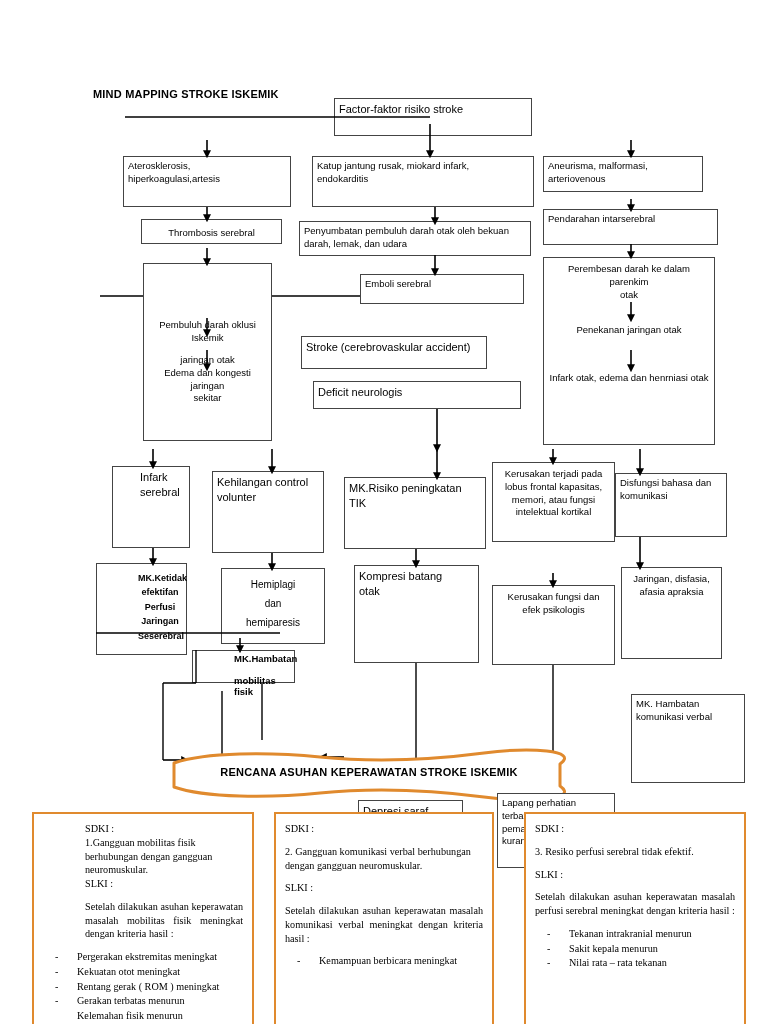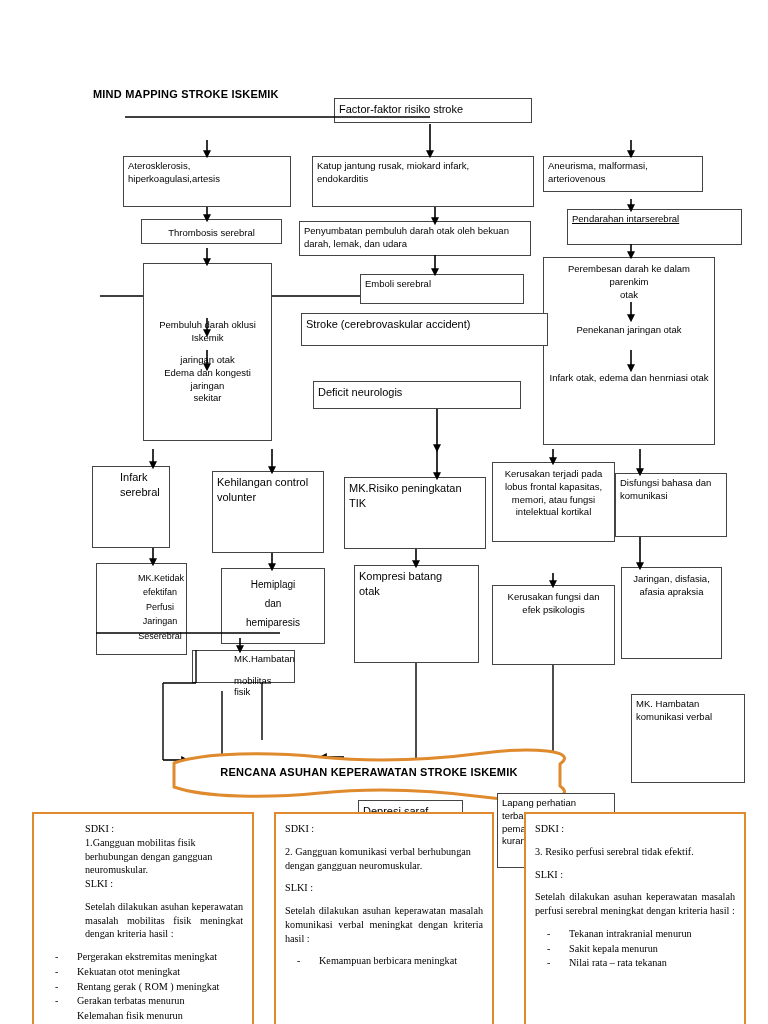--- a/index.html
+++ b/index.html
@@ -24,21 +24,21 @@
     background: #ffffff;
     font-family: "Liberation Sans", sans-serif;
     font-size: 9.5px;
     line-height: 1.35;
     color: #000;
     padding: 3px 4px;
     white-space: pre-line;
     z-index: 5;
   }
   .box.big { font-size: 11px; }
-  .box.bold { font-weight: normal; font-size: 9px; padding-left: 41px; }
+  .box.bold { font-weight: bold; font-size: 9px; padding-left: 41px; }
   .box.ctr { text-align: center; }
   .arrow {
     position: absolute;
     z-index: 6;
   }
   .title {
     position: absolute;
     font-weight: bold;
     font-size: 11px;
     letter-spacing: .2px;
@@ -190,59 +190,59 @@
                C 370 762, 430 760, 484 753
                C 530 747, 580 750, 560 764
                L 560 786
                C 580 800, 530 803, 484 797
                C 430 790, 370 788, 320 793
                C 270 798, 205 798, 174 787
                Z" fill="#ffffff" stroke="#E08A2E" stroke-width="3" stroke-linejoin="round"></path>
     </g>
   </svg>
 
-  <div class="box big" style="left:334px; top:98px; width:198px; height:25px;">Factor-faktor risiko stroke</div>
+  <div class="box big" style="left:334px; top:98px; width:198px; height:38px;">Factor-faktor risiko stroke</div>
 
   <div class="box" style="left:123px; top:156px; width:168px; height:51px;">Aterosklerosis,
 hiperkoagulasi,artesis</div>
 
   <div class="box" style="left:312px; top:156px; width:222px; height:51px;">Katup jantung rusak, miokard infark,
 endokarditis</div>
 
   <div class="box" style="left:543px; top:156px; width:160px; height:36px;">Aneurisma, malformasi,
 arteriovenous</div>
 
   <div class="box" style="left:141px; top:219px; width:141px; height:25px; text-align:center; padding-top:7px;">Thrombosis serebral</div>
 
   <div class="box" style="left:299px; top:221px; width:232px; height:35px;">Penyumbatan pembuluh darah otak oleh bekuan
 darah, lemak, dan udara</div>
 
-  <div class="box" style="left:567px; top:209px; width:175px; height:36px;text-decoration:underline;">Pendarahan intarserebral</div>
+  <div class="box" style="left:543px; top:209px; width:175px; height:36px;">Pendarahan intarserebral</div>
 
   <div class="box" style="left:360px; top:274px; width:164px; height:30px;">Emboli serebral</div>
 
   <div class="box" style="left:543px; top:257px; width:172px; height:188px; padding:0;">
     <div style="position:absolute; left:4px; right:4px; top:5px; text-align:center;">Perembesan darah ke dalam parenkim
 otak</div>
     <div style="position:absolute; left:4px; right:4px; top:66px; text-align:center;">Penekanan jaringan otak</div>
     <div style="position:absolute; left:4px; right:4px; top:114px; text-align:center;">Infark otak, edema dan henrniasi otak</div>
   </div>
 
   <div class="box" style="left:143px; top:263px; width:129px; height:178px; padding:0;">
     <div style="position:absolute; left:2px; right:2px; top:55px; text-align:center;">Pembuluh darah oklusi Iskemik</div>
     <div style="position:absolute; left:2px; right:2px; top:90px; text-align:center;">jaringan otak
 Edema dan kongesti jaringan
 sekitar</div>
   </div>
 
-  <div class="box big" style="left:301px; top:313px; width:247px; height:33px;">Stroke (cerebrovaskular accident)</div>
+  <div class="box big" style="left:301px; top:336px; width:186px; height:33px;">Stroke (cerebrovaskular accident)</div>
 
   <div class="box big" style="left:313px; top:381px; width:208px; height:28px;">Deficit neurologis</div>
 
-  <div class="box big" style="left:92px; top:466px; width:78px; height:82px;padding-left:27px;">Infark serebral</div>
+  <div class="box big" style="left:112px; top:466px; width:78px; height:82px;padding-left:27px;">Infark serebral</div>
 
   <div class="box big" style="left:212px; top:471px; width:112px; height:82px;">Kehilangan control
 volunter</div>
 
   <div class="box big" style="left:344px; top:477px; width:142px; height:72px;">MK.Risiko peningkatan TIK</div>
 
   <div class="box ctr" style="left:492px; top:462px; width:123px; height:80px; padding-top:5px;">Kerusakan terjadi pada
 lobus frontal kapasitas,
 memori, atau fungsi
 intelektual kortikal</div>

